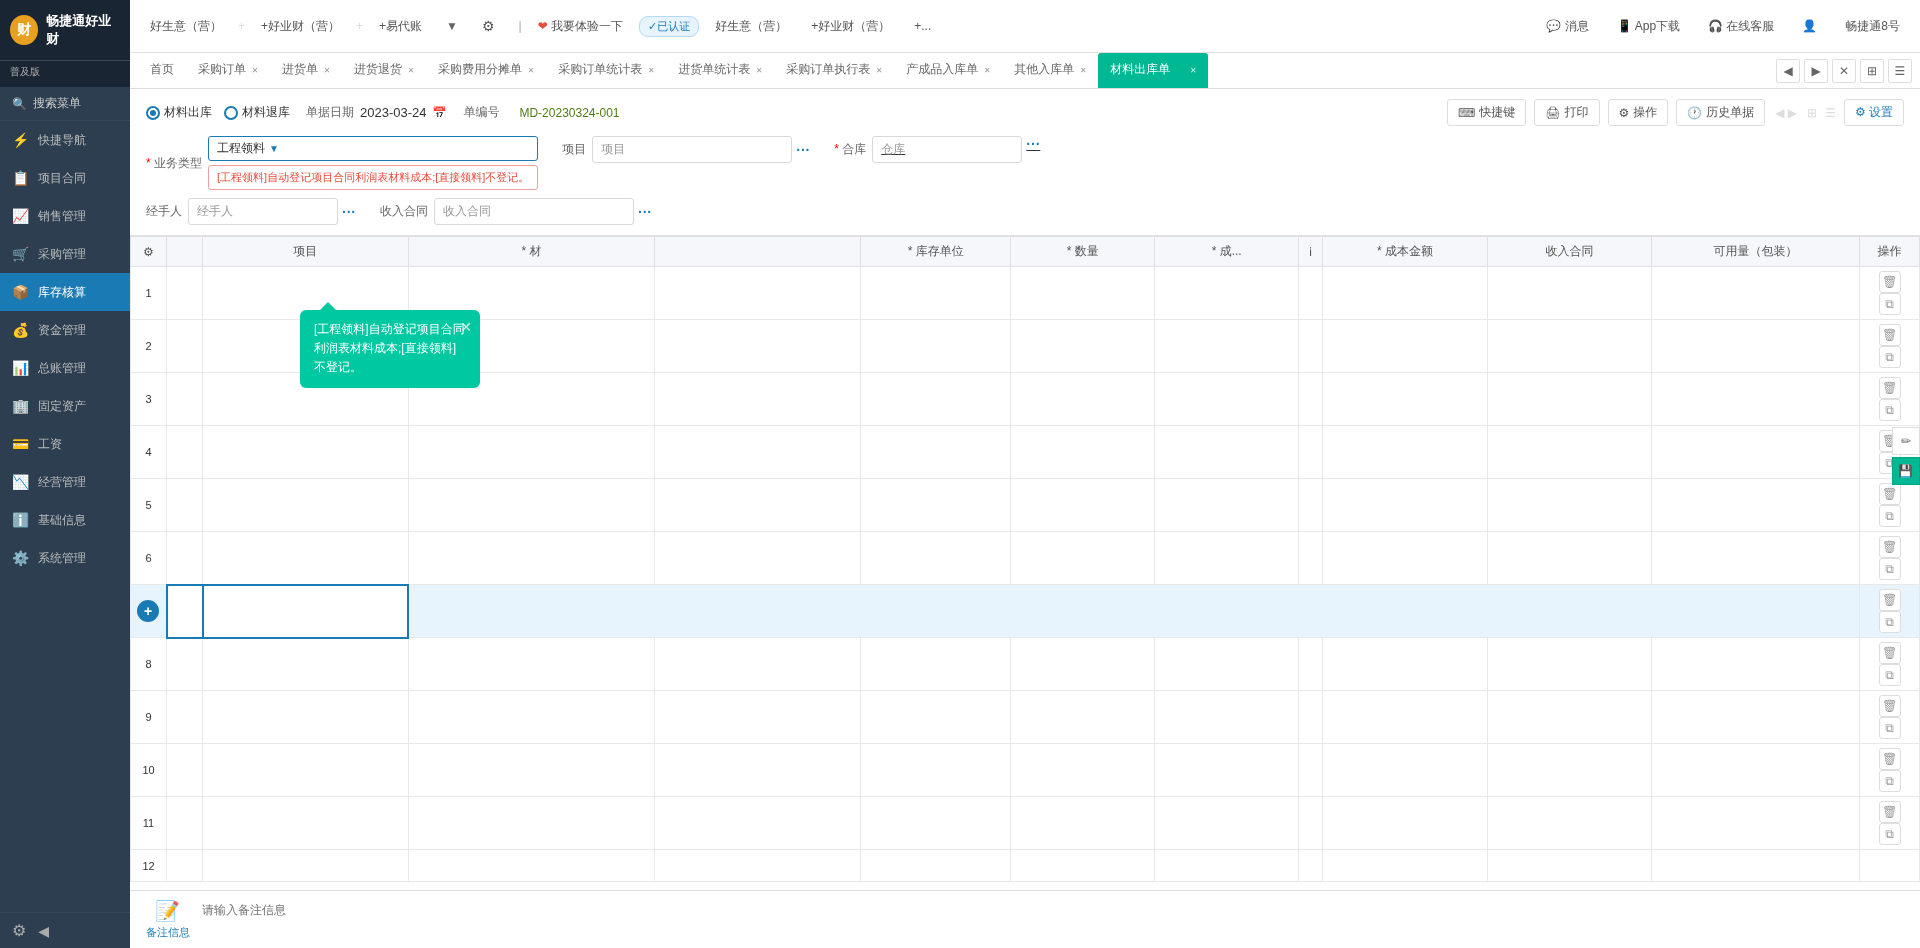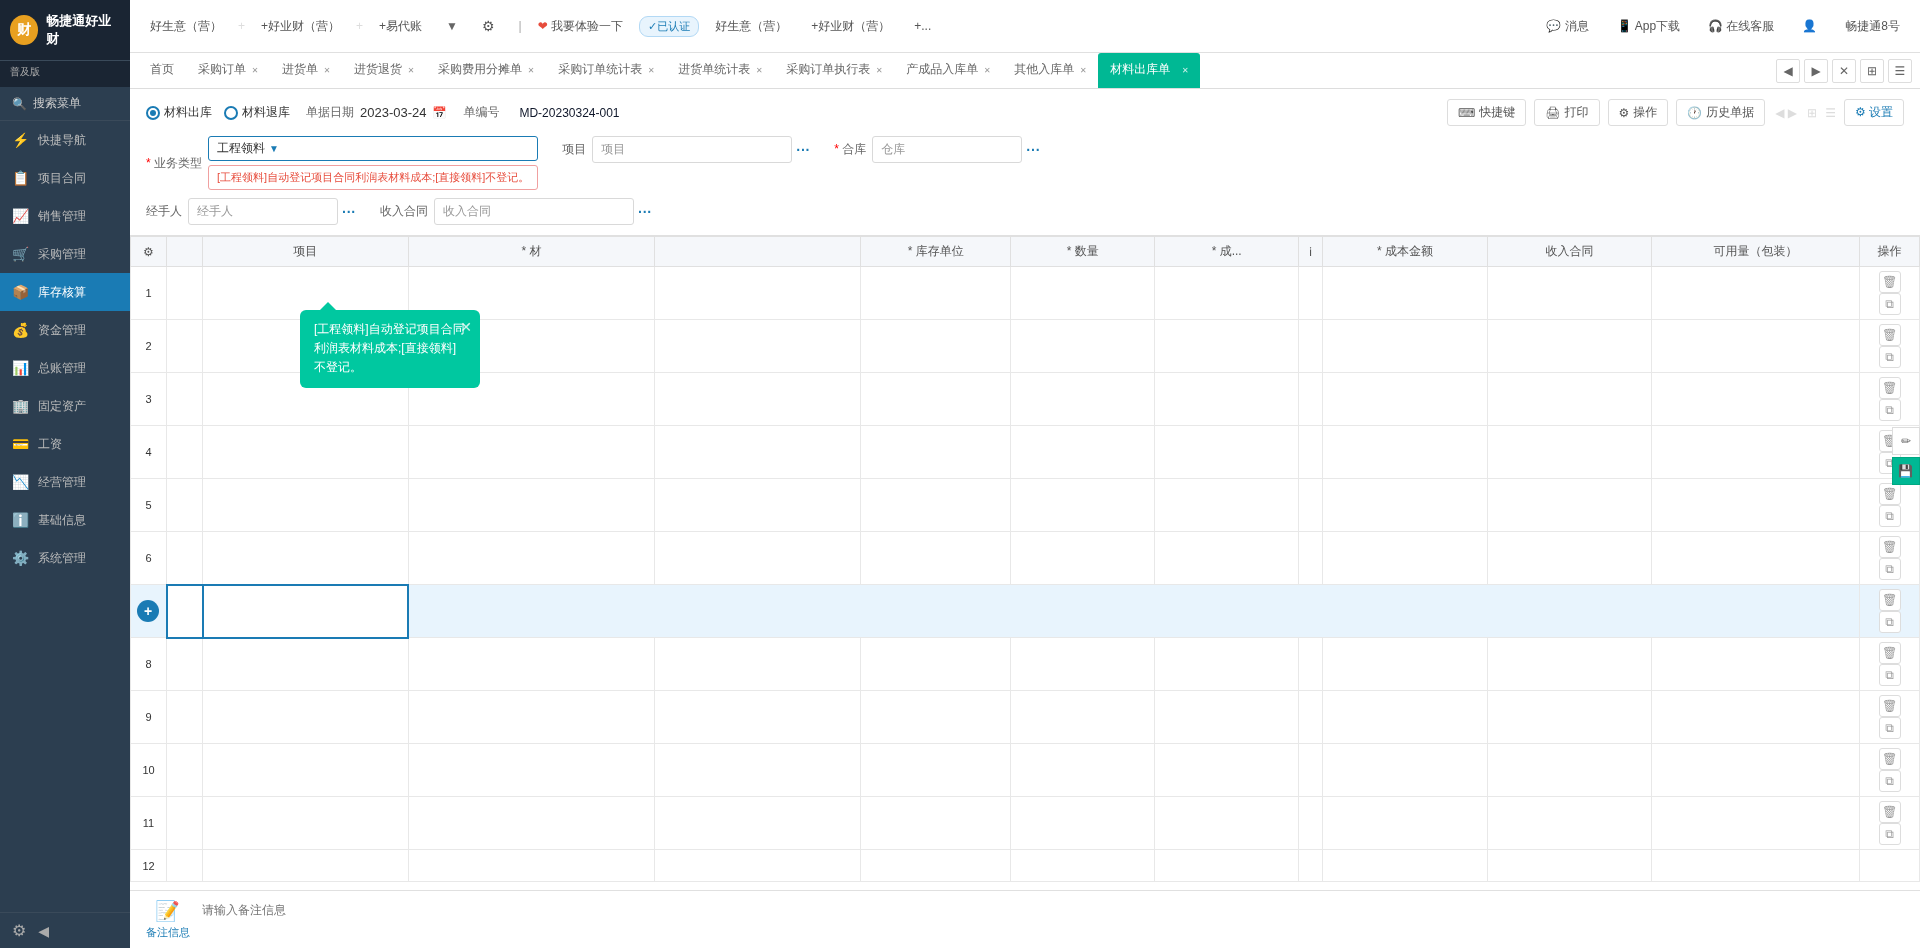--- a/index.html
+++ b/index.html
@@ -233,21 +233,21 @@
         <span class="tab-close">✕</span>
       </span>
       <span class="tab-item">
         <span>产成品入库单</span>
         <span class="tab-close">✕</span>
       </span>
       <span class="tab-item">
         <span>其他入库单</span>
         <span class="tab-close">✕</span>
       </span>
-      <span class="tab-item active" style="background:#00b894;color:#fff;border-radius:3px 3px 0 0;padding:0 12px;height:36px;display:flex;align-items:center;gap:12px;">
+      <span class="tab-item active" style="background:#00b894;color:#fff;border-radius:3px 3px 0 0;padding:0 12px;height:36px;display:flex;align-items:center;gap:20px;">
         <span>材料出库单</span>
         <span class="tab-close" style="color:rgba(255,255,255,0.8);">✕</span>
       </span>
       <div class="tab-bar-right" style="margin-left:auto;">
         <div class="tab-bar-btn">◀</div>
         <div class="tab-bar-btn">▶</div>
         <div class="tab-bar-btn">✕</div>
         <div class="tab-bar-btn">⊞</div>
         <div class="tab-bar-btn">☰</div>
       </div>
@@ -266,21 +266,21 @@
             <span>材料退库</span>
           </div>
         </div>
         <div class="form-date-field">
           <span style="color:#666;">单据日期</span>
           <span style="font-size:13px;color:#333;">2023-03-24</span>
           <span style="color:#1a7bb4;cursor:pointer;">📅</span>
         </div>
         <div class="form-number-field">
           <span style="color:#666;">单编号</span>
-          <span style="color:#0f172a;">MD-20230324-001</span>
+          <span style="color:#4d7c0f;">MD-20230324-001</span>
         </div>
         <div style="margin-left:auto;display:flex;gap:8px;align-items:center;">
           <button class="form-toolbar-btn">
             <span>⌨</span>
             <span>快捷键</span>
           </button>
           <button class="form-toolbar-btn">
             <span>🖨</span>
             <span>打印</span>
           </button>
@@ -322,21 +322,21 @@
             </div>
             <span class="field-ellipsis">···</span>
           </div>
         </div>
 
         <div class="field-group">
           <span class="field-label">
             <span style="color:red;">*</span>
             <span>合库</span>
           </span>
-          <div style="display:flex;align-items:center;gap:4px;">
+          <div style="display:flex;align-items:flex-start;gap:4px;text-decoration:underline;">
             <div class="field-input" style="min-width:150px;color:#999;">
               <span>仓库</span>
             </div>
             <span class="field-ellipsis">···</span>
           </div>
         </div>
       </div>
 
       <div class="form-row" style="margin-top:8px;">
         <div class="field-group">

